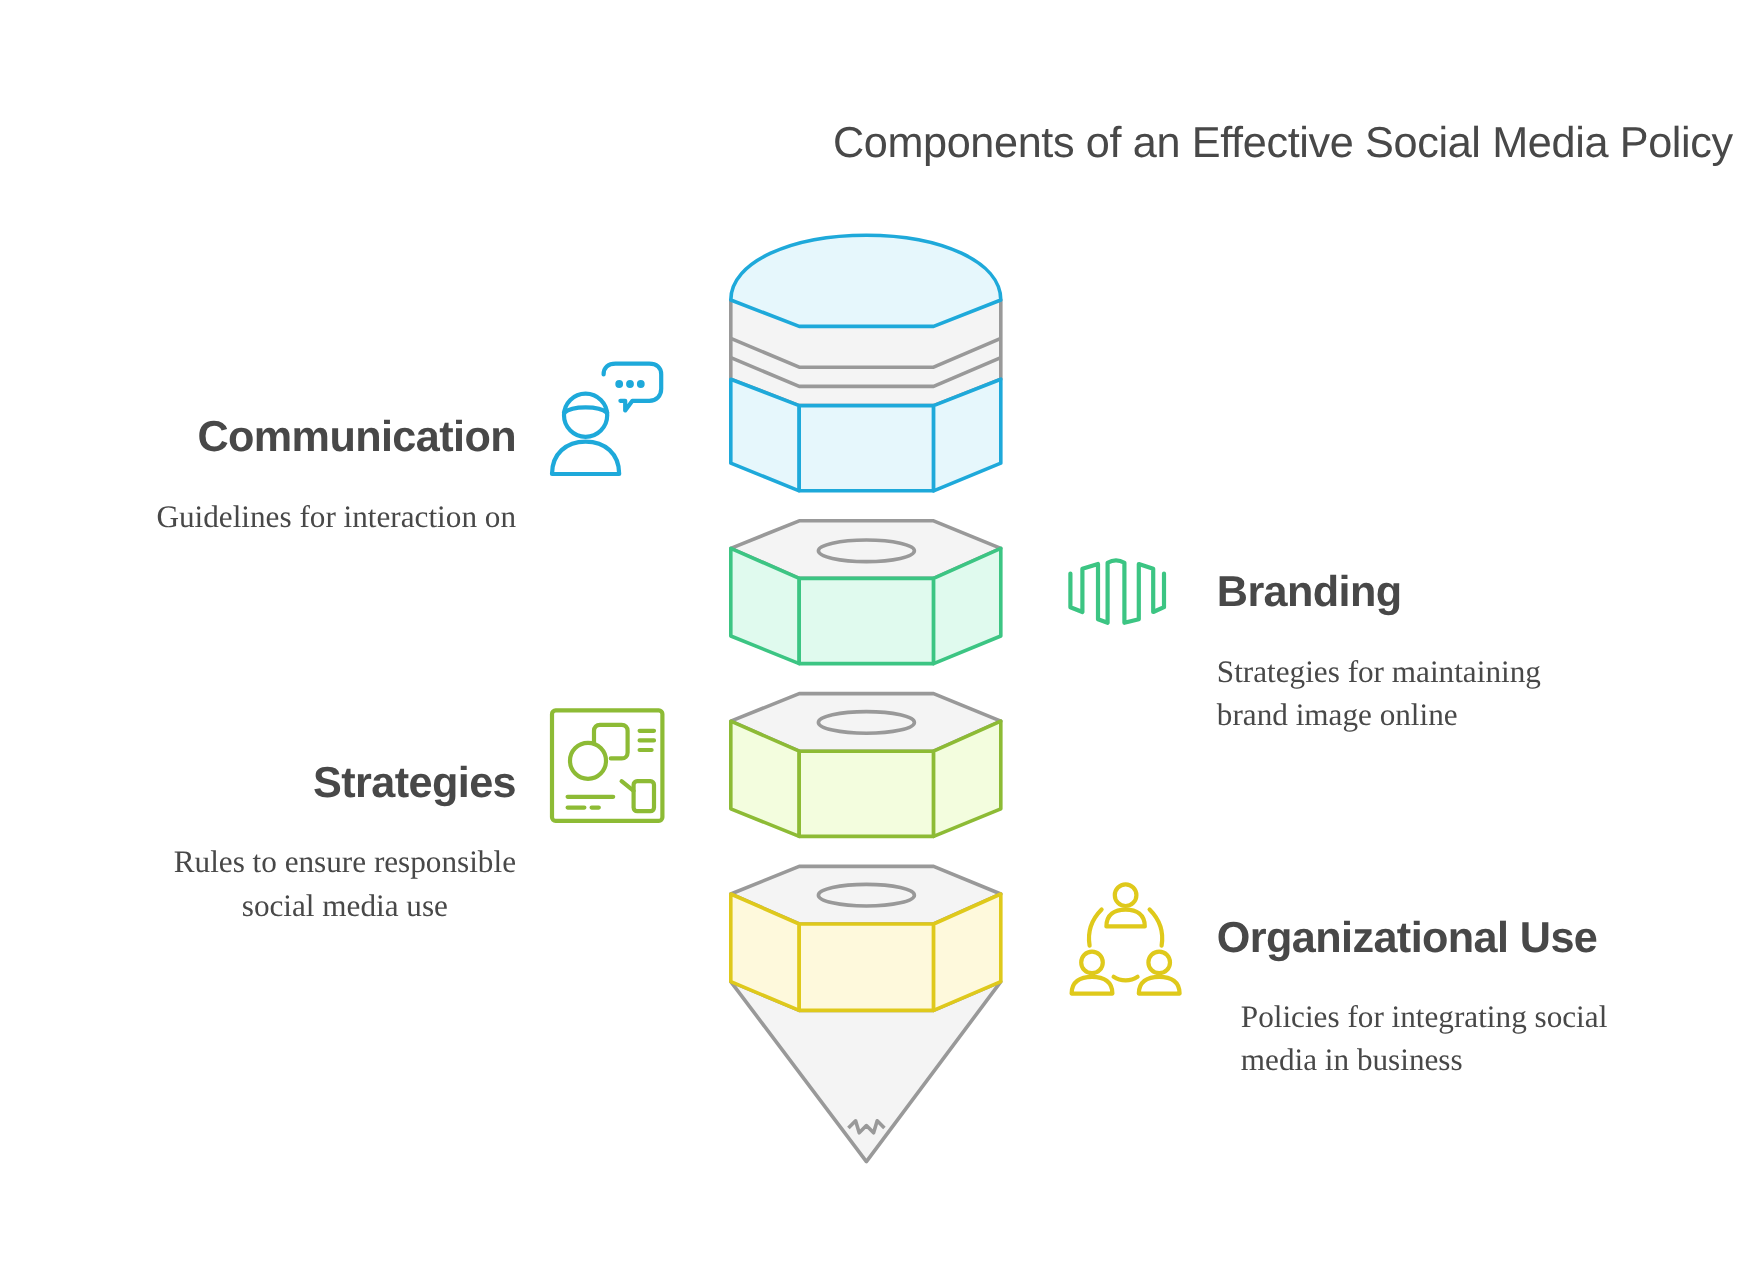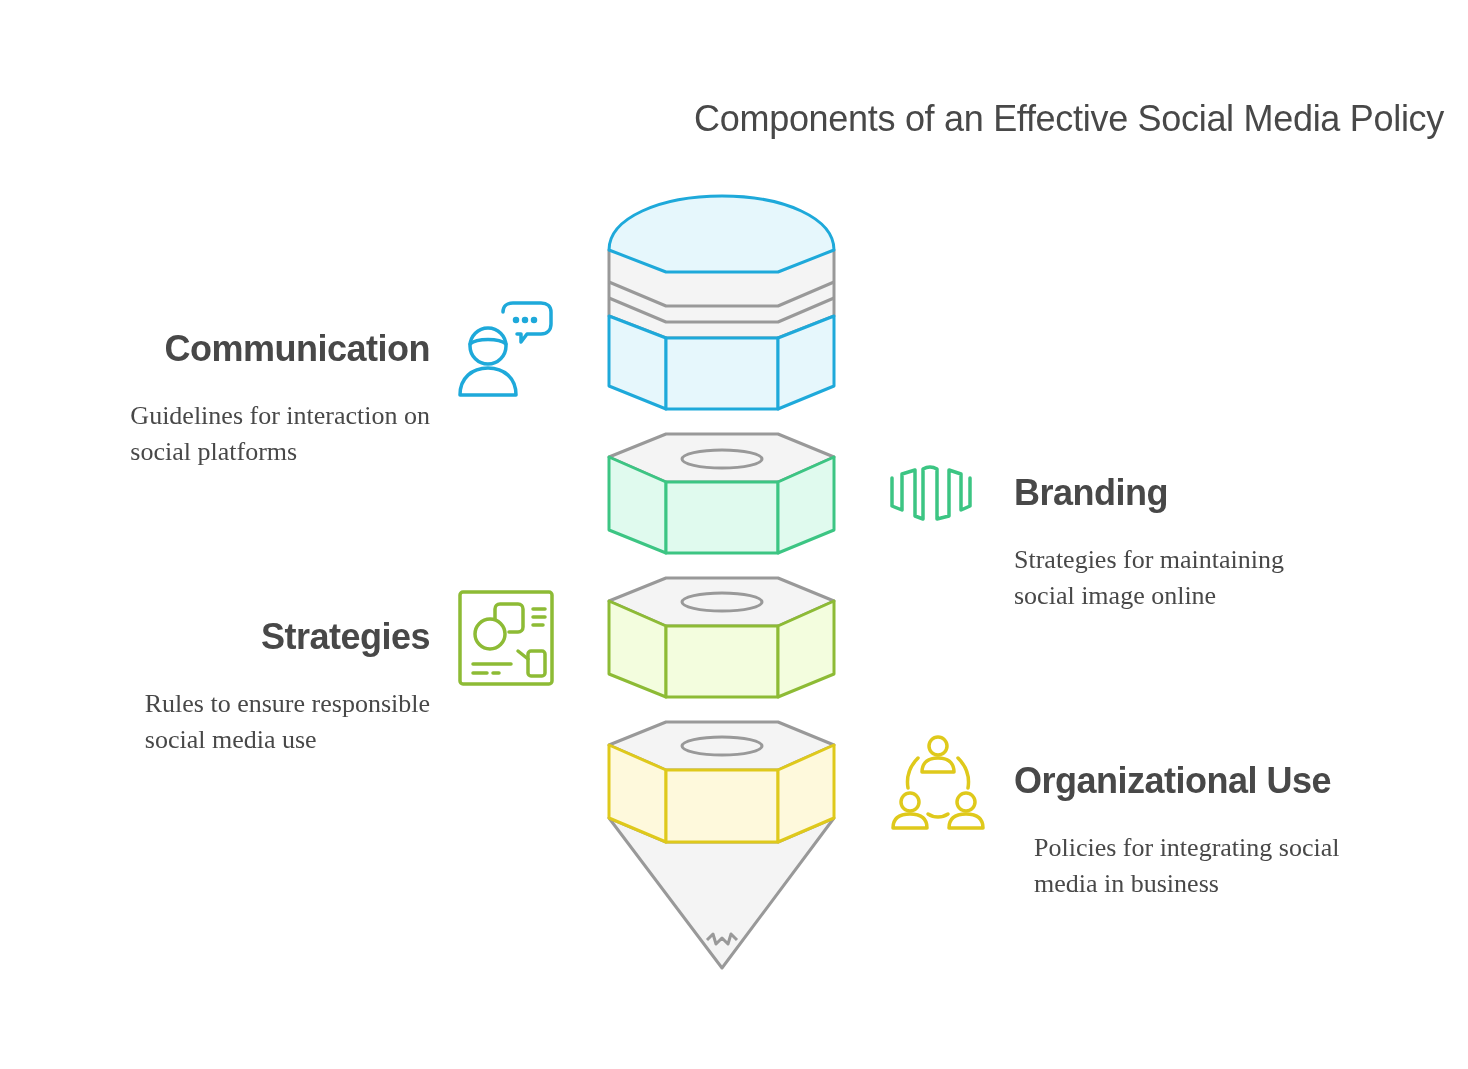--- a/index.html
+++ b/index.html
@@ -1,20 +1,20 @@
 <!DOCTYPE html>
 <html><head>
 <meta charset="utf-8">
 <style>
   html, body { margin:0; padding:0; background:#ffffff; }
   body { width:1468px; height:1069px; position:relative; overflow:hidden; font-family:"Liberation Sans", "DejaVu Sans", sans-serif; color:#484848; }
   .title { position:absolute; left:0; width:1444px; top:98px; text-align:right; font-size:36px; color:#484848; letter-spacing:-0.3px; }
   .heading { position:absolute; font-size:36px; font-weight:bold; color:#484848; letter-spacing:-0.5px; white-space:nowrap; }
   .desc { position:absolute; font-size:26px; line-height:36px; color:#484848; white-space:nowrap;font-family:Liberation Serif, serif; }
-  .right { text-align:left; }
+  .right { text-align:center;margin-top:15px; }
   svg.stack { position:absolute; left:0; top:0; }
   .icon { position:absolute; }
 </style>
 </head>
 <body>
 
 <div class="title">Components of an Effective Social Media Policy</div>
 
 <svg class="stack" width="1468" height="1069" viewBox="0 0 1468 1069">
 
@@ -55,39 +55,38 @@
     <ellipse cx="722" cy="746" rx="40" ry="9" fill="none" stroke="#999999" stroke-width="3"></ellipse>
     <path d="M609,745 L666,770 L666,842 L609,818 Z" fill="#FEF9DC" stroke="#DFC91B" stroke-width="3"></path>
     <path d="M666,770 L778,770 L778,842 L666,842 Z" fill="#FEF9DC" stroke="#DFC91B" stroke-width="3"></path>
     <path d="M778,770 L834,745 L834,818 L778,842 Z" fill="#FEF9DC" stroke="#DFC91B" stroke-width="3"></path>
   </g>
 </svg>
 
 <div class="heading right" style="right:1038px; top:328px;">Communication</div>
 <div class="desc right" style="right:1038px; top:398px;">
   <div>Guidelines for interaction on</div>
-  <div>social platforms</div>
 </div>
 <svg class="icon" style="left:455px; top:300px;" width="104" height="100" viewBox="0 0 104 100" fill="none" stroke="#1EA9DA" stroke-width="3.5" stroke-linecap="round" stroke-linejoin="round">
   <path d="M48,12 C48,6 52,3 58,3 L86,3 C92,3 96,6 96,12 L96,24 C96,30 92,34 86,34 L72,34 L66,42 L66,34 L62,34"></path>
   <circle cx="61" cy="20" r="1.5" fill="#1EA9DA"></circle>
   <circle cx="70" cy="20" r="1.5" fill="#1EA9DA"></circle>
   <circle cx="79" cy="20" r="1.5" fill="#1EA9DA"></circle>
   <circle cx="33" cy="46" r="18"></circle>
   <path d="M15,44 C22,38 44,38 51,44"></path>
   <path d="M5,95 C5,78 17,68 33,68 C49,68 61,78 61,95 Z"></path>
 </svg>
 
 <svg class="icon" style="left:888px; top:464px;" width="100" height="60" viewBox="0 0 100 60" fill="none" stroke="#3CC583" stroke-width="3.5" stroke-linecap="round" stroke-linejoin="round">
   <path d="M4,14 L4,42 L14,46 L14,10 L27,6 L27,52 L35,55 L35,5 C40,2 44,2 49,5 L49,55 L61,52 L61,6 L73,10 L73,46 L82,42 L82,14"></path>
 </svg>
 <div class="heading" style="left:1014px; top:472px;">Branding</div>
 <div class="desc" style="left:1014px; top:542px;">
   <div>Strategies for maintaining</div>
-  <div>social image online</div>
+  <div>brand image online</div>
 </div>
 
 <div class="heading right" style="right:1038px; top:616px;">Strategies</div>
 <div class="desc right" style="right:1038px; top:686px;">
   <div>Rules to ensure responsible</div>
   <div>social media use</div>
 </div>
 <svg class="icon" style="left:457px; top:589px;" width="98" height="98" viewBox="0 0 98 98" fill="none" stroke="#8DBB35" stroke-width="3.5" stroke-linecap="round" stroke-linejoin="round">
   <rect x="3" y="3" width="92" height="92" rx="3"></rect>
   <path d="M38,30 L38,20 C38,17 40,15 43,15 L61,15 C64,15 66,17 66,20 L66,38 C66,41 64,43 61,43 L52,43"></path>

